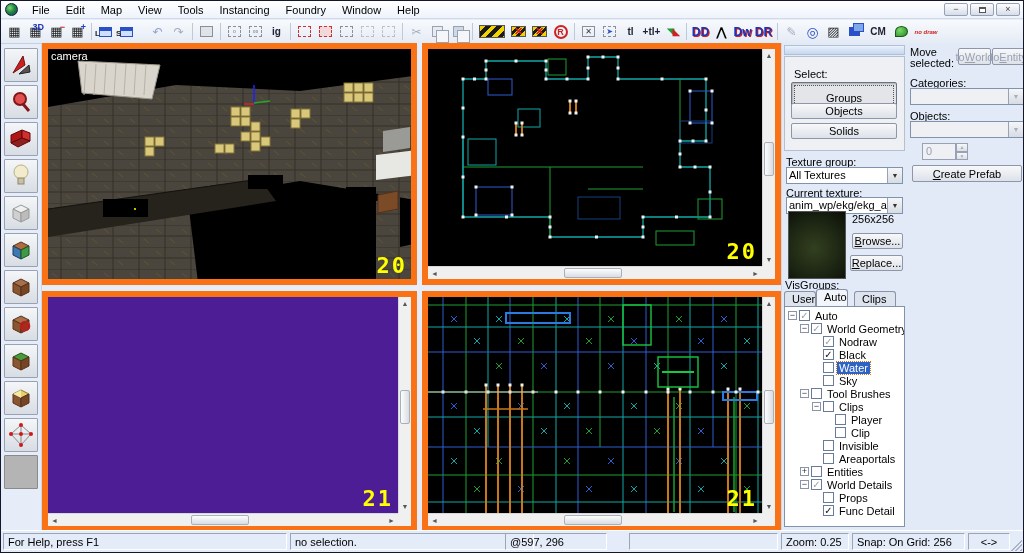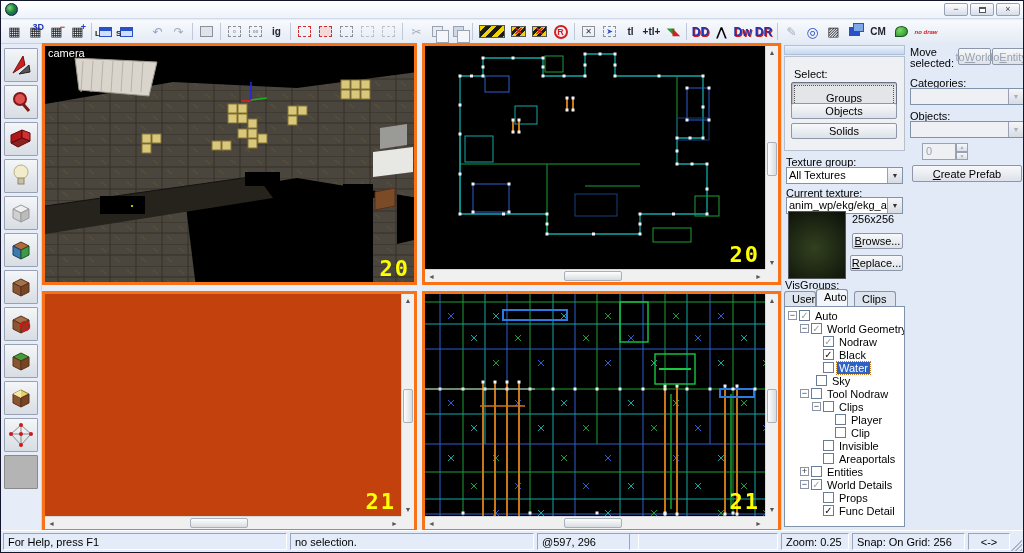--- a/index.html
+++ b/index.html
@@ -56,21 +56,21 @@
   .cm-txt { font-size:10px; font-weight:bold; color:#223; }
   
   #left-tools { position:absolute; left:0; top:43px; width:41px; bottom:22px;
     background:#e7edf8; border-right:1px solid #cdd6e6; padding-top:2px; }
   .tool-btn { width:34px; height:34px; margin:2px auto 3px auto;
     background:linear-gradient(#f4f6f8,#d8dde4); border:1px solid #98a2b2; border-radius:1px;
     display:flex; align-items:center; justify-content:center; }
   .tool-btn.blank { background:#b4b4b4; border-color:#8a8a8a; }
   
   #vp-grid { position:absolute; left:41px; top:42px; width:739px; height:489px; background:#e7edf8; }
-  .viewport { position:absolute; background:#c2410c; border:3px solid #f97316; overflow:hidden; }
+  .viewport { position:absolute; background:#4c1d95; border:6px solid #f97316; overflow:hidden; }
   #vp-3d  { left:0;   top:0;   width:375px; height:242px; }
   #vp-top { left:380px; top:0; width:359px; height:242px; }
   #vp-bl  { left:0;   top:248px; width:375px; height:241px; }
   #vp-br  { left:380px; top:248px; width:359px; height:241px; }
   .vp-num { position:absolute; color:#ffff00; font:bold 22px "DejaVu Sans Mono", monospace;
     letter-spacing:2px; line-height:20px; z-index:5; }
   #vp-3d .vp-num { right:4px; bottom:3px; }
   #vp-top .vp-num { right:18px; bottom:17px; }
   #vp-bl .vp-num { right:18px; bottom:17px; }
   #vp-br .vp-num { right:18px; bottom:17px; }
@@ -140,20 +140,21 @@
     border:1px solid; border-color:#9aa5b8 #fff #fff #9aa5b8; overflow:hidden; white-space:nowrap; }
   #grip { position:absolute; right:1px; bottom:1px; width:14px; height:14px;
     background:
      linear-gradient(135deg, transparent 0 58%, #aab4c6 58% 66%, transparent 66% 74%, #aab4c6 74% 82%, transparent 82% 90%, #aab4c6 90%); }
 </style>
 </head>
 <body>
 
 <div id="menubar">
   <span id="app-icon"></span>
+  <span id="menu-items"><span class="menu-item">File</span><span class="menu-item">Edit</span><span class="menu-item">Map</span><span class="menu-item">View</span><span class="menu-item">Tools</span><span class="menu-item">Instancing</span><span class="menu-item">Foundry</span><span class="menu-item">Window</span><span class="menu-item">Help</span></span>
   <span id="win-controls">
     <span class="win-btn">−</span>
     <span class="win-btn">
         <span class="restore-glyph"></span>
       </span>
     <span class="win-btn">×</span>
   </span>
 </div>
 
 <div id="toolbar">
@@ -806,29 +807,29 @@
       <div class="tree-row" style="padding-left: 27px;">
         <span class="exp-spacer"></span>
         <span class="cbx black">✓</span>
         <span class="tree-label">Black</span>
       </div>
       <div class="tree-row" style="padding-left: 27px;">
         <span class="exp-spacer"></span>
         <span class="cbx "></span>
         <span class="tree-label selected">Water</span>
       </div>
-      <div class="tree-row" style="padding-left: 20px;">
+      <div class="tree-row" style="padding-left: 27px;">
         <span class="exp-spacer"></span>
         <span class="cbx "></span>
         <span class="tree-label">Sky</span>
       </div>
       <div class="tree-row" style="padding-left: 15px;">
         <span class="expander">−</span>
         <span class="cbx "></span>
-        <span class="tree-label">Tool Nodraw</span>
+        <span class="tree-label">Tool Brushes</span>
       </div>
       <div class="tree-row" style="padding-left: 27px;">
         <span class="expander">−</span>
         <span class="cbx "></span>
         <span class="tree-label">Clips</span>
       </div>
       <div class="tree-row" style="padding-left: 39px;">
         <span class="exp-spacer"></span>
         <span class="cbx "></span>
         <span class="tree-label">Player</span>
@@ -887,19 +888,19 @@
   <div id="spin-btns">
       <span>▲</span>
       <span>▼</span>
     </div>
   <button class="rp-btn" style="left:130px; top:122px; width:110px; height:17px;"><u>C</u>reate Prefab</button>
 </div>
 
 <div id="statusbar">
   <span class="status-cell" style="left:2px; width:284px;">For Help, press F1</span>
   <span class="status-cell" style="left:289px; width:244px;">no selection.</span>
-  <span class="status-cell" style="left:536px; width:102px;">@597, 296</span>
+  <span class="status-cell" style="left:504px; width:102px;">@597, 296</span>
   <span class="status-cell" style="left:628px; width:149px;"></span>
   <span class="status-cell" style="left:780px; width:68px;">Zoom: 0.25</span>
   <span class="status-cell" style="left:851px; width:113px;">Snap: On Grid: 256</span>
   <span class="status-cell" style="left:967px; width:42px; text-align:center;">&lt;-&gt;</span>
   <span id="grip"></span>
 </div>
 
 </body></html>

